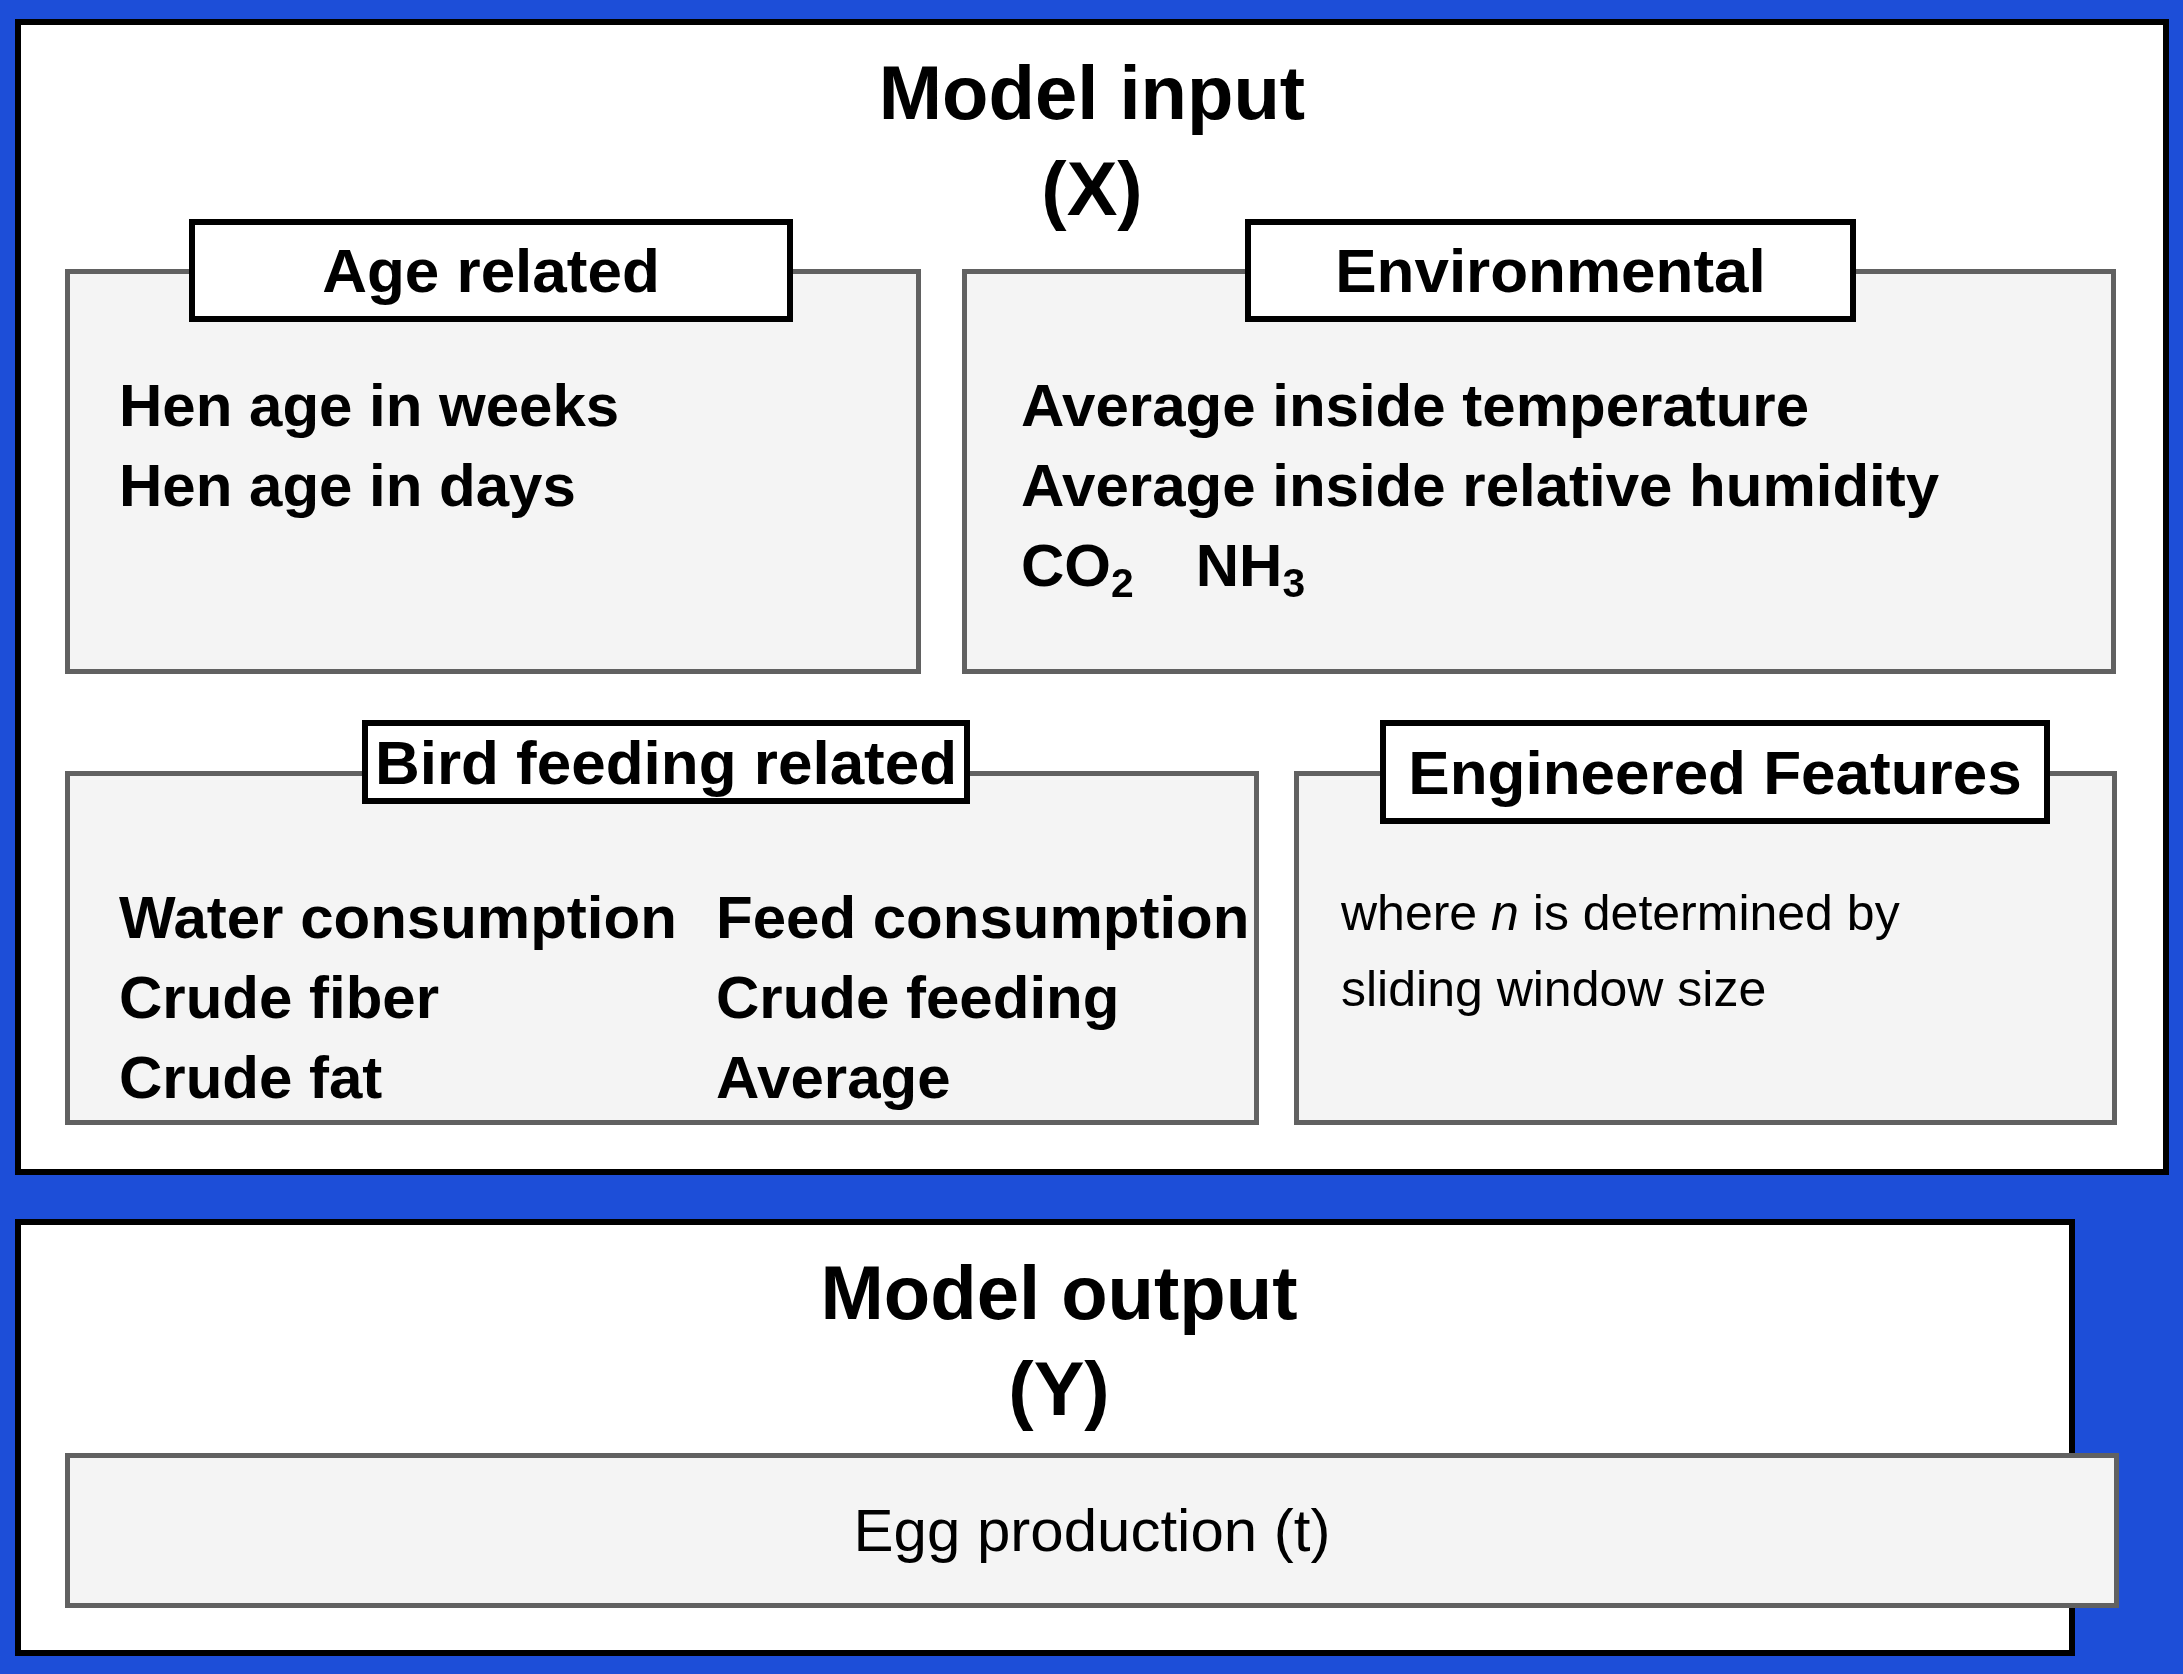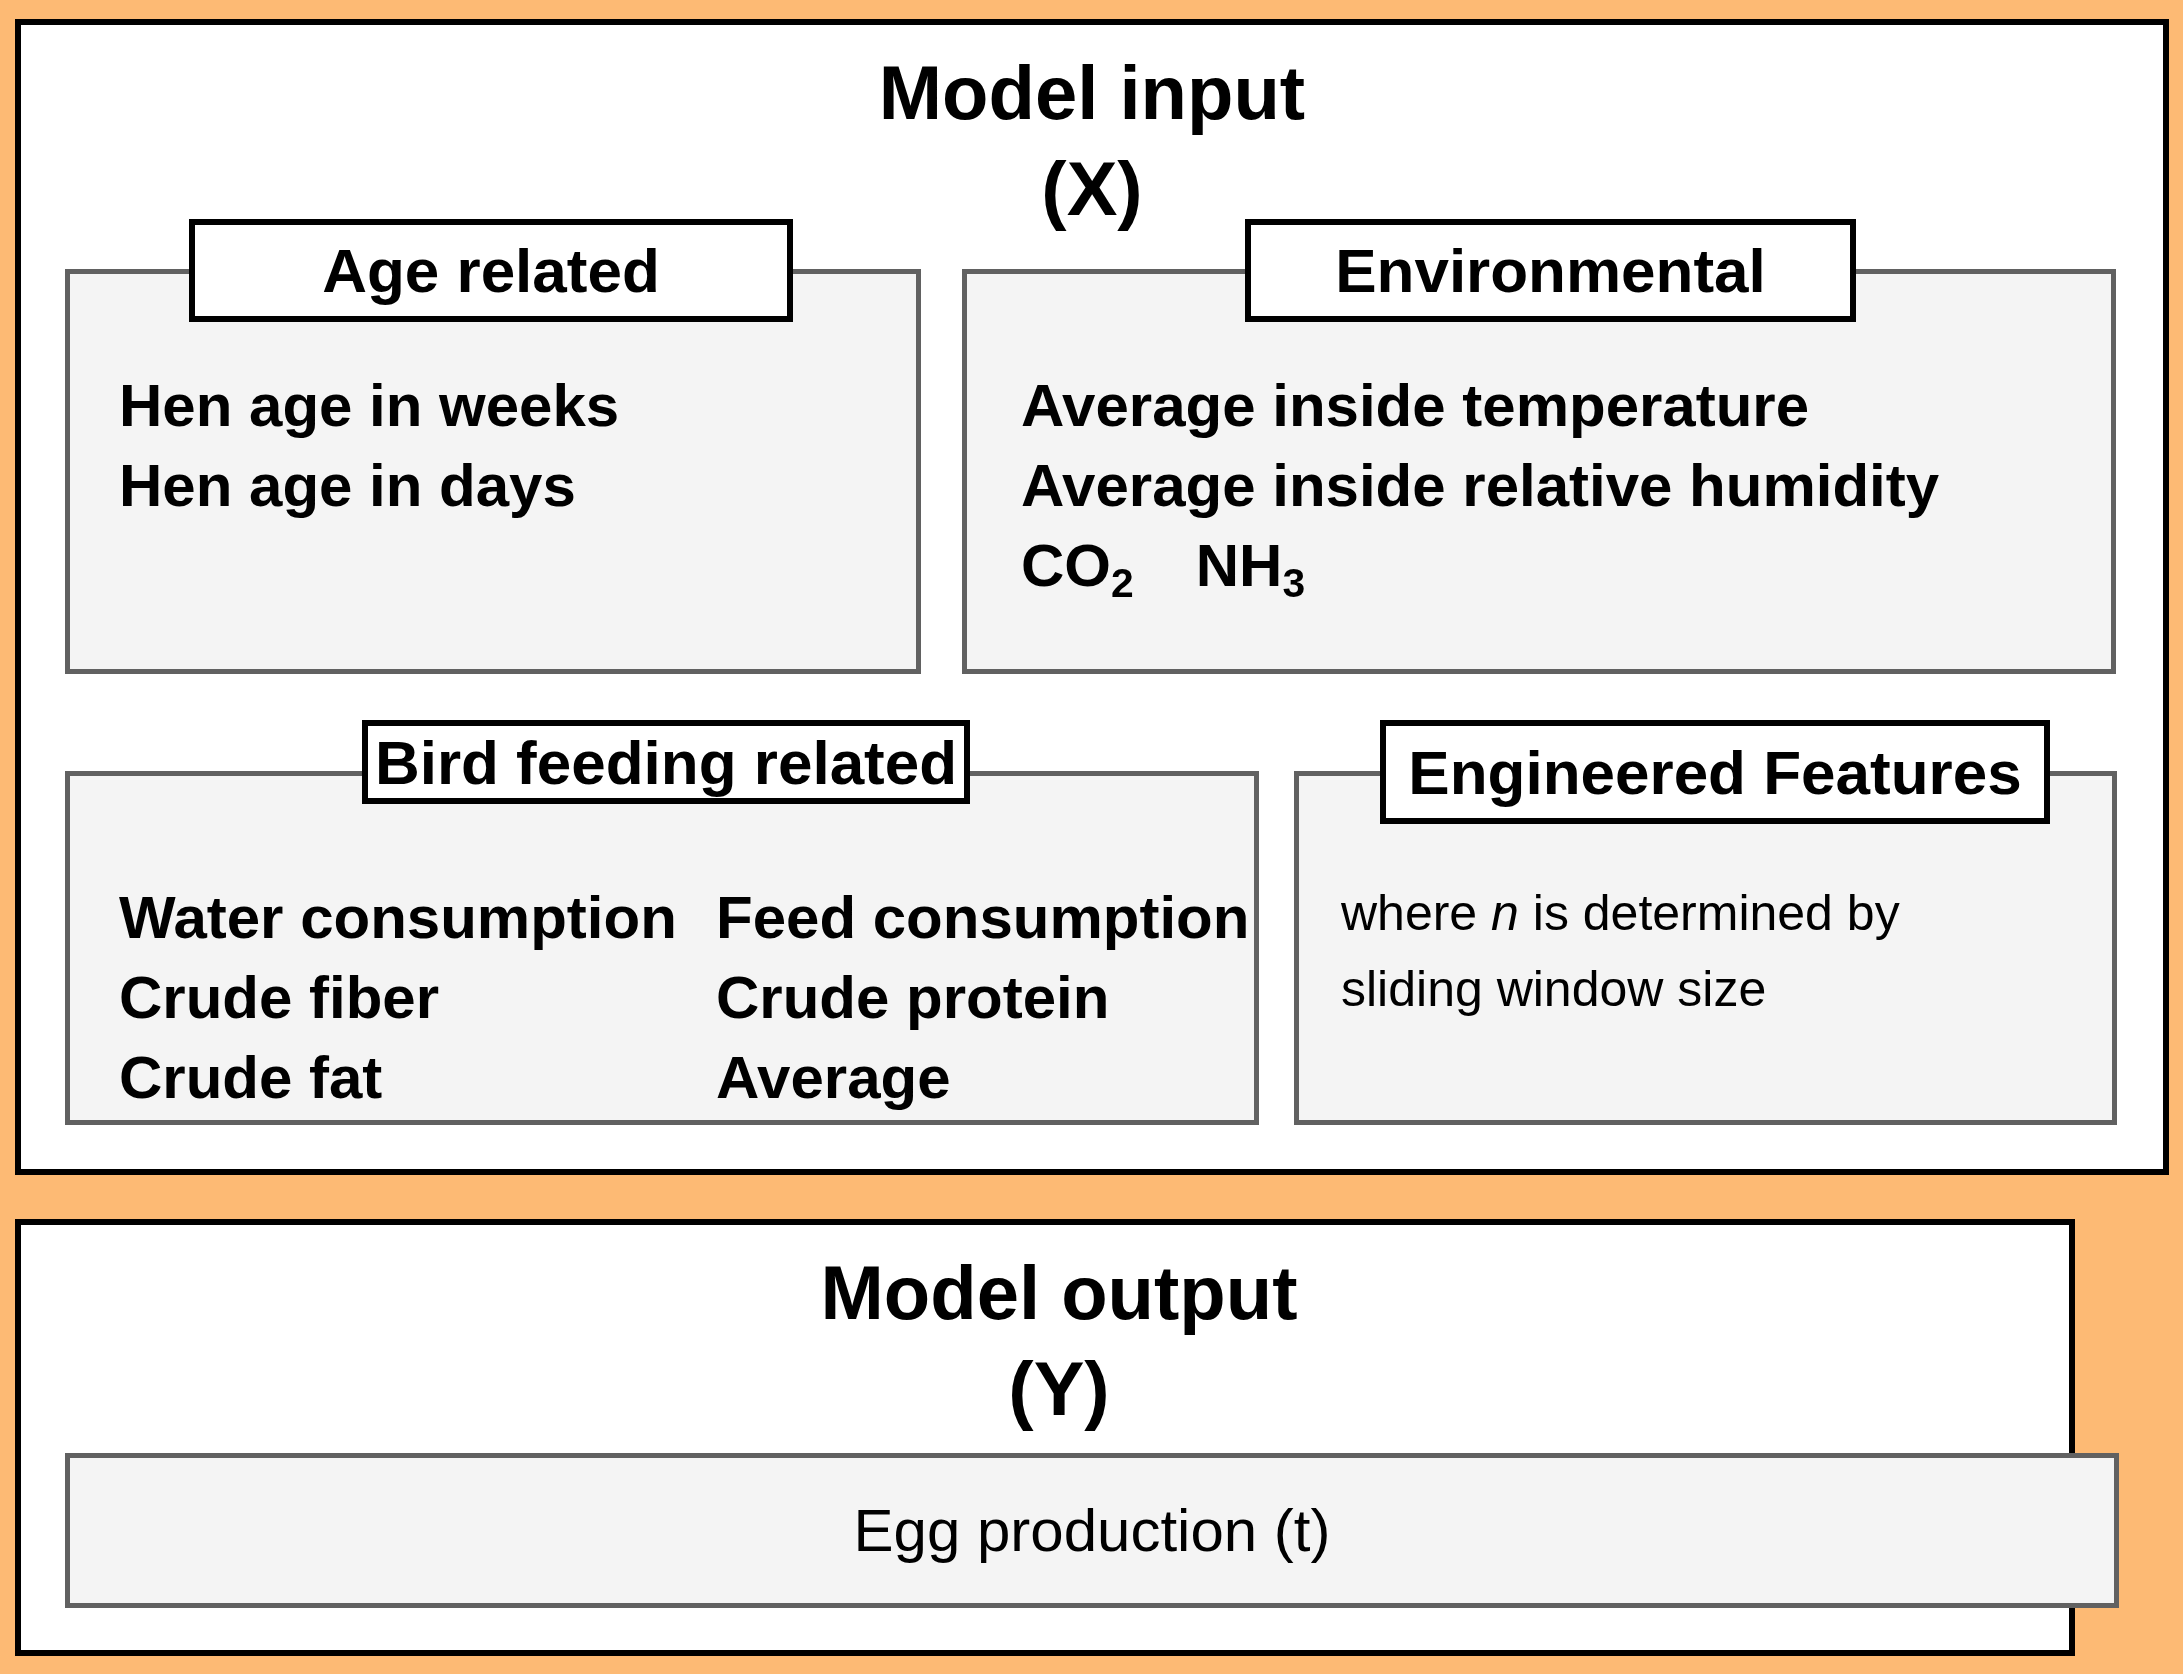--- a/index.html
+++ b/index.html
@@ -1,19 +1,19 @@
 <!DOCTYPE html>
 <html style="font-size:11px"><head>
 <meta charset="utf-8">
 <style>
   html,body{margin:0;padding:0;background:#ffffff;}
   .page{
     position:relative;
     width:2183px;height:1675px;
-    background:#fdba74;
+    background:#1d4ed8;
     font-family:"Liberation Sans","DejaVu Sans",sans-serif;
     color:#000;
     overflow:hidden;
   }
   .outer-box{
     position:absolute;
     border:6.8px solid #000;
     background:#fff;
     box-sizing:border-box;
     z-index:0;
@@ -118,21 +118,21 @@
   </div>
 
   <div class="content-box" id="bird-content">
     <div class="bird-col body-text" id="bird-col-1">
       <div>Water consumption</div>
       <div>Crude fiber</div>
       <div>Crude fat</div>
     </div>
     <div class="bird-col body-text" id="bird-col-2">
       <div>Feed consumption</div>
-      <div>Crude protein</div>
+      <div>Crude feeding</div>
       <div>Average</div>
     </div>
   </div>
   <div class="header-box" id="bird-header">
     <span>Bird feeding related</span>
   </div>
 
   <div class="content-box" id="eng-content">
     <div class="eng-text">
       <div class="eng-line-small"><span>where </span><span class="it">n</span><span> is determined by</span></div>

